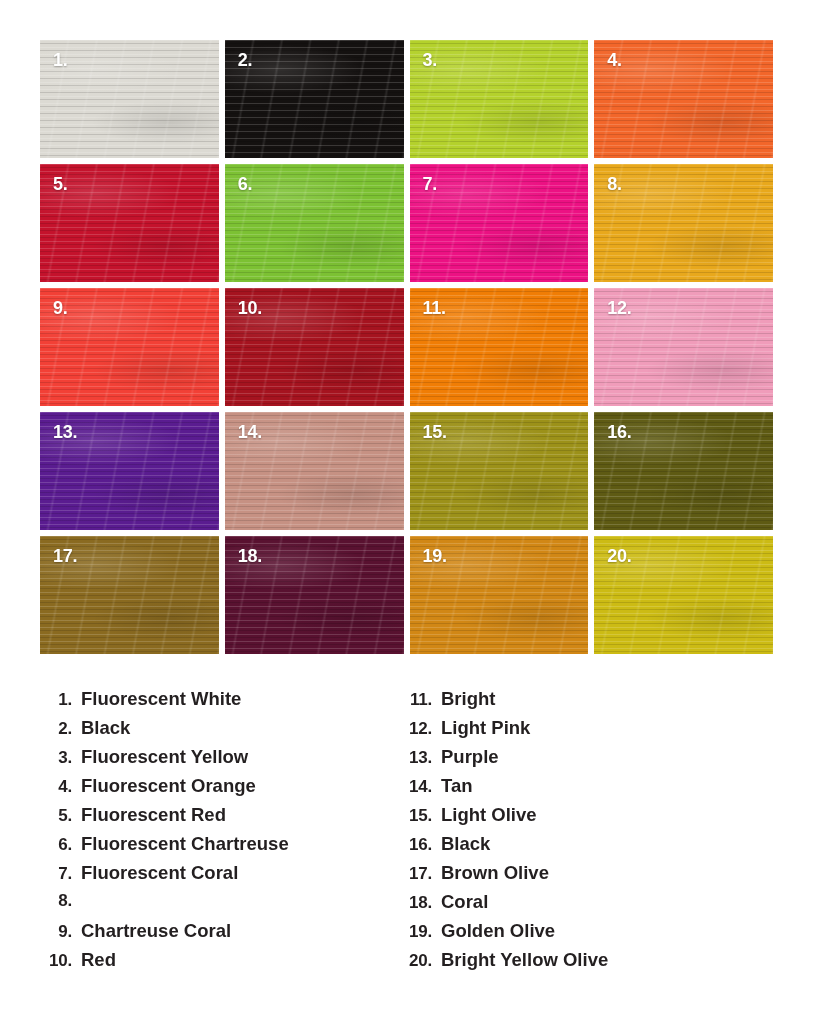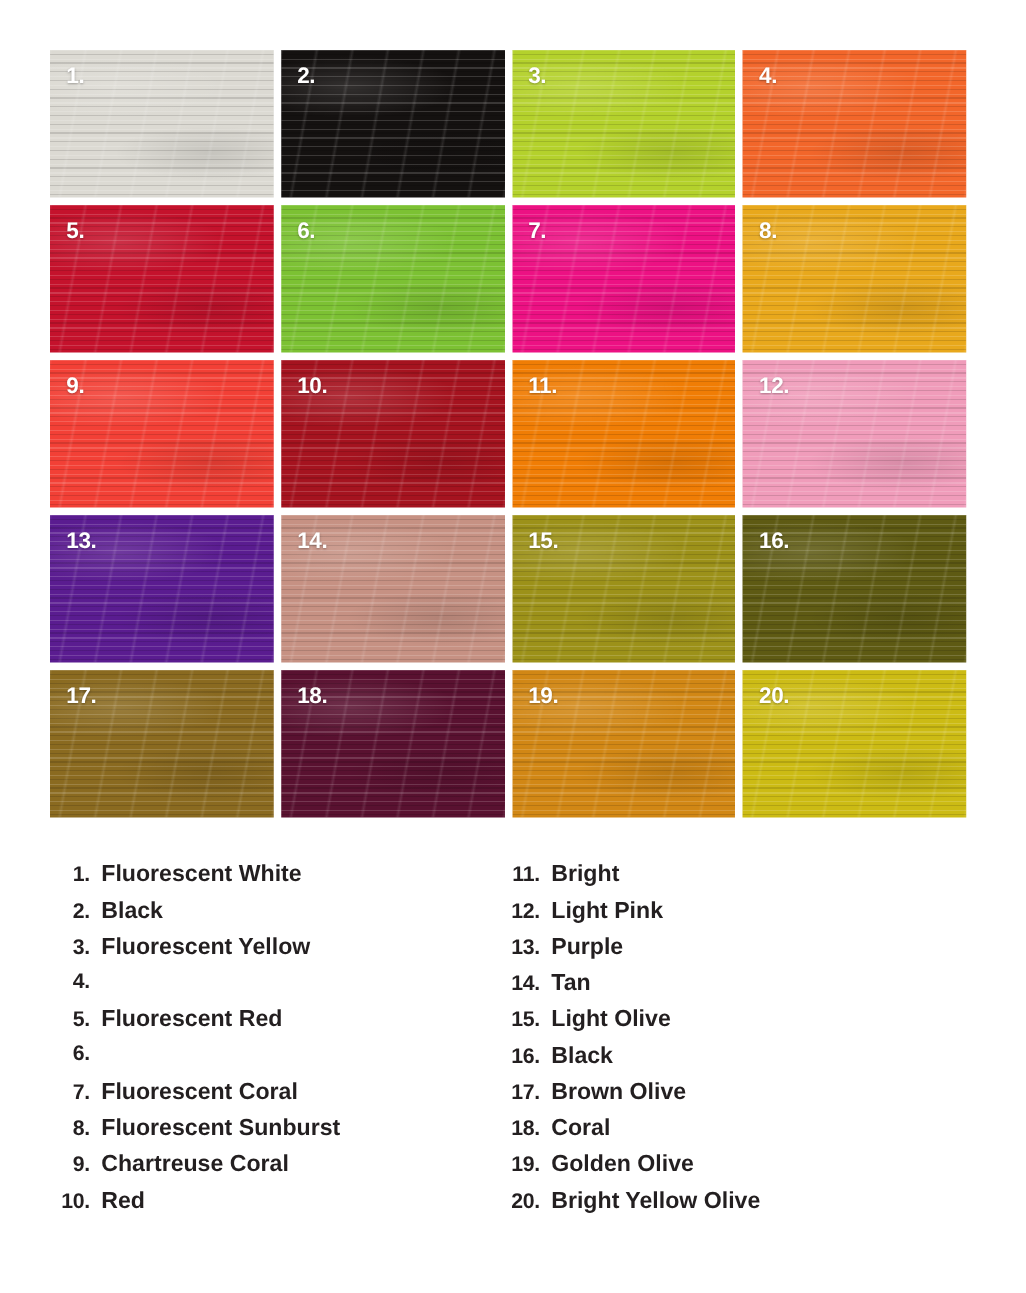--- a/index.html
+++ b/index.html
@@ -191,35 +191,36 @@
       <div class="legend-row">
         <span class="legend-num">2.</span>
         <span class="legend-name">Black</span>
       </div>
       <div class="legend-row">
         <span class="legend-num">3.</span>
         <span class="legend-name">Fluorescent Yellow</span>
       </div>
       <div class="legend-row">
         <span class="legend-num">4.</span>
+        <span class="legend-name">Fluorescent Orange</span>
       </div>
       <div class="legend-row">
         <span class="legend-num">5.</span>
         <span class="legend-name">Fluorescent Red</span>
       </div>
       <div class="legend-row">
         <span class="legend-num">6.</span>
+        <span class="legend-name">Fluorescent Chartreuse</span>
       </div>
       <div class="legend-row">
         <span class="legend-num">7.</span>
         <span class="legend-name">Fluorescent Coral</span>
       </div>
       <div class="legend-row">
         <span class="legend-num">8.</span>
-        <span class="legend-name">Fluorescent Sunburst</span>
       </div>
       <div class="legend-row">
         <span class="legend-num">9.</span>
         <span class="legend-name">Chartreuse Coral</span>
       </div>
       <div class="legend-row">
         <span class="legend-num">10.</span>
         <span class="legend-name">Red</span>
       </div>
     </div>

